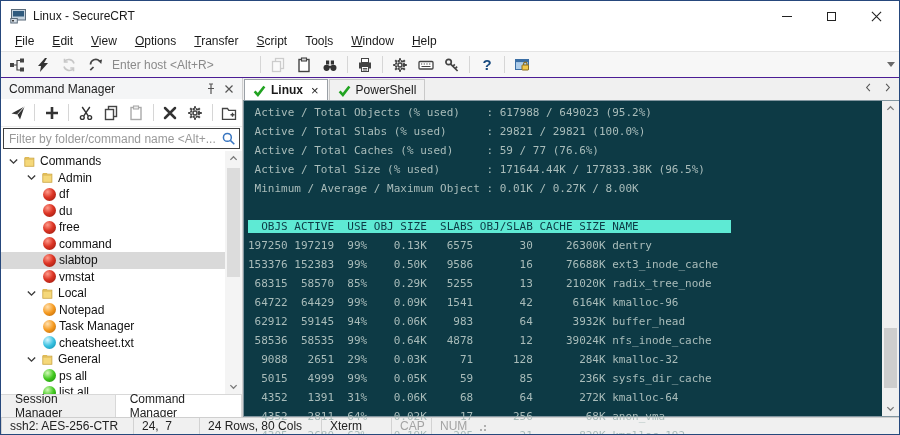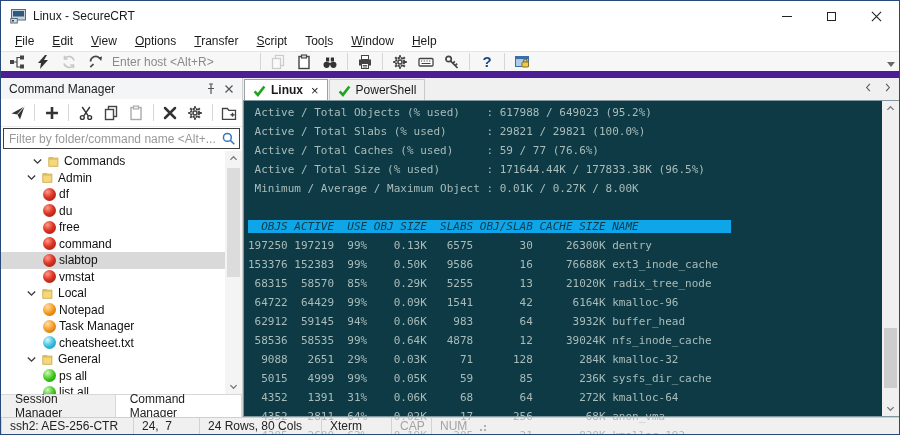--- a/index.html
+++ b/index.html
@@ -18,21 +18,21 @@
   .win-btn{width:45px;height:100%;display:flex;align-items:center;justify-content:center;color:#222;}
   .min-glyph{width:10px;height:1px;background:#222;}
   .max-glyph{width:9px;height:9px;border:1px solid #222;}
   .close-glyph svg{width:11px;height:11px;}
   
   .menubar{height:20px;display:flex;align-items:center;padding-left:5px;background:#fff;flex:0 0 auto;}
   .menu-item{padding:2px 9px;cursor:default;}
   .menu-item u{text-decoration:underline;}
   
   .toolbar{height:27px;display:flex;align-items:center;background:#f7f7f7;
-    border-top:1px solid #e4e4e4;border-bottom:7px solid #4c1d95;padding-left:3px;flex:0 0 auto;position:relative;}
+    border-top:1px solid #e4e4e4;border-bottom:1px solid #4c1d95;padding-left:3px;flex:0 0 auto;position:relative;}
   .ticon{width:24px;height:22px;display:inline-flex;align-items:center;justify-content:center;margin:0 1px;}
   .ticon svg{width:16px;height:16px;}
   .ticon.disabled{opacity:.45;}
   .tsep{width:1px;height:17px;background:#d6d6d6;margin:0 4px;}
   .host-input{width:148px;height:20px;border:none;background:transparent;color:#8a8a8a;
     font-family:"Liberation Sans",sans-serif;font-size:12px;padding:0 4px;outline:none;}
   .host-input::placeholder{color:#8a8a8a;}
   .qmark{font-size:15px;font-weight:bold;color:#17497e;font-family:"Liberation Sans",sans-serif;}
   .overflow-arrow{position:absolute;right:4px;top:10px;width:0;height:0;
     border-left:4px solid transparent;border-right:4px solid transparent;border-top:5px solid #6a6a6a;}
@@ -83,21 +83,21 @@
   .term-tab.active{background:#ffffff;border-color:#9aa0a6;}
   .term-tab.active .tab-label{font-weight:bold;}
   .check{width:13px;height:13px;display:inline-flex;}
   .check svg{width:13px;height:13px;}
   .tab-close{font-size:13px;color:#222;margin-left:3px;line-height:1;}
   .tab-arrows{position:absolute;right:6px;top:4px;display:flex;gap:8px;color:#555;}
   .tab-arrows svg{width:11px;height:11px;}
   .terminal{flex:1 1 auto;position:relative;background:#0d3a45;border:1px solid #8296a0;border-right:none;min-height:0;}
   .term-pre{margin:0;padding:2px 0 0 4px;font-family:"DejaVu Sans Mono",monospace;
     font-size:11px;line-height:19px;color:#a9bcba;white-space:pre;}
-  .hl{background:#0ea5e9;color:#0d3a45;font-style:italic;}
+  .hl{background:#5eead4;color:#0d3a45;}
   .cursor{display:inline-block;width:7px;height:11px;background:#b7c3c3;vertical-align:text-bottom;}
   .vscroll{position:absolute;right:0;top:0;bottom:0;width:17px;background:#f0f0f0;}
   .vthumb{position:absolute;left:2px;right:2px;top:72%;height:19%;background:#cdcdcd;}
   
   .statusbar{height:17px;display:flex;align-items:center;background:#f0f0f0;
     border-top:1px solid #cfcfcf;flex:0 0 auto;font-size:12px;color:#222;}
   .sb-cell{height:100%;display:flex;align-items:center;padding:0 8px;border-left:1px solid #d2d2d2;white-space:pre;}
   .sb-ready{flex:1;border-left:none;padding-left:5px;}
   .sb-dim{color:#a3a3a3;}
   .sb-grip{width:16px;border-left:none;display:flex;align-items:flex-end;justify-content:flex-end;padding:0 2px 2px 0;}
@@ -312,21 +312,21 @@
         <input class="filter-input" placeholder="Filter by folder/command name &lt;Alt+..." style="">
         <span class="filter-mag">
           <svg viewBox="0 0 16 16" fill="none" stroke="#3875c0" stroke-width="1.6">
               <circle cx="6.8" cy="6.8" r="4.2"></circle>
               <path d="M10 10l4.2 4.2"></path>
             </svg>
         </span>
       </div>
       <div class="tree">
         <div class="tree-inner">
-            <div class="tree-row" style="padding-left: 6px; margin-left: 24px;">
+            <div class="tree-row" style="padding-left: 6px;">
               <span class="chev">
                 <svg viewBox="0 0 16 16" fill="none" stroke="#3b3b3b" stroke-width="1.7">
                   <path d="M3.5 5.5L8 10l4.5-4.5"></path>
                 </svg>
               </span>
               <span class="folder-ic">
                 <svg viewBox="0 0 16 15">
                   <path d="M2 2.2h4.6l1 1.6H2z" fill="#e8c35c"></path>
                   <rect x="2" y="3.6" width="10.5" height="9.4" fill="#f5d87a" stroke="#c9a23e" stroke-width="0.9"></rect>
                   <path d="M2 5.2h10.5" stroke="#e2bd55" stroke-width="0.8"></path>

